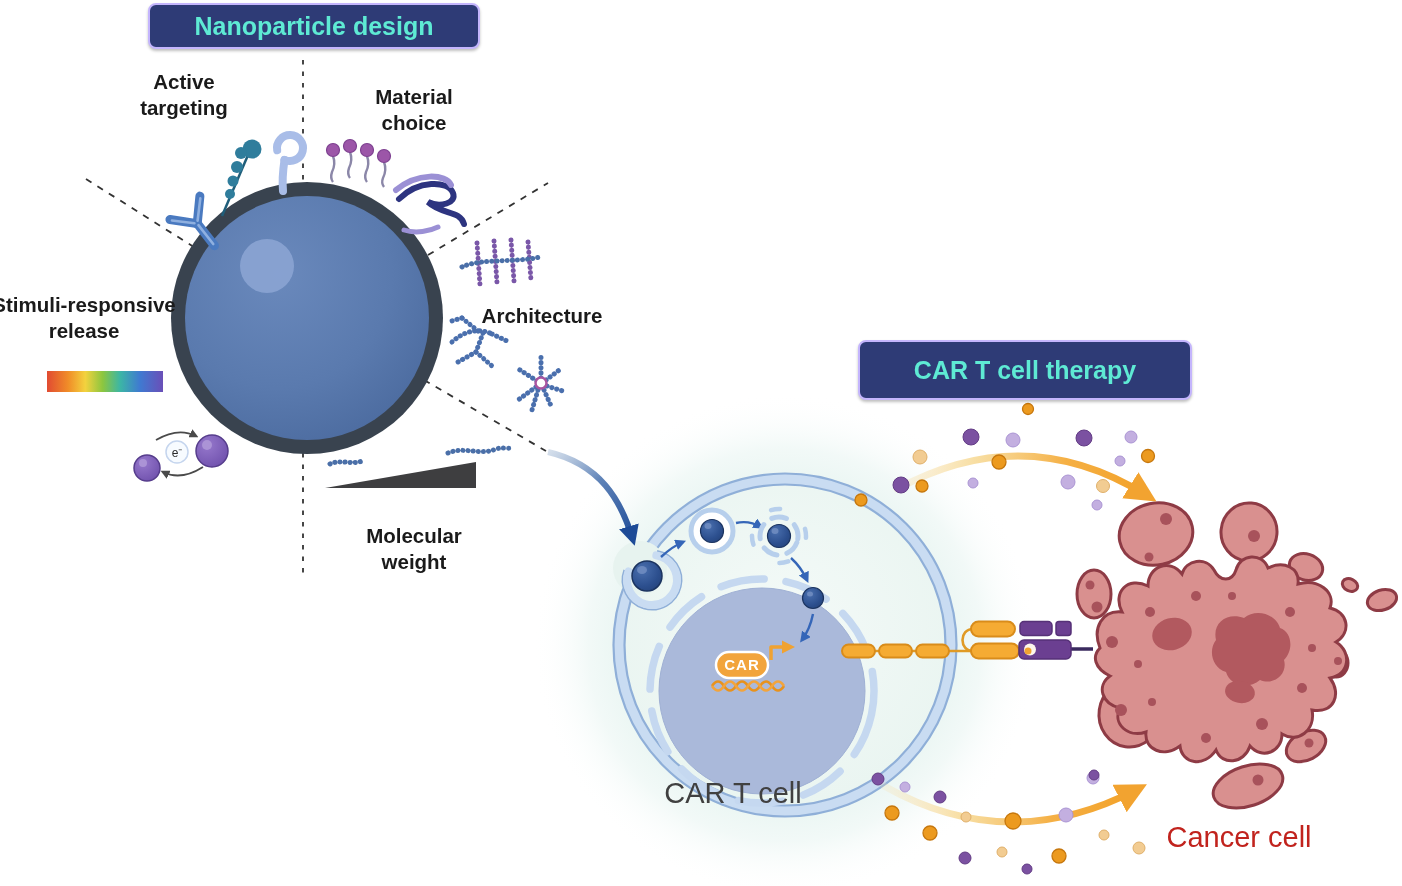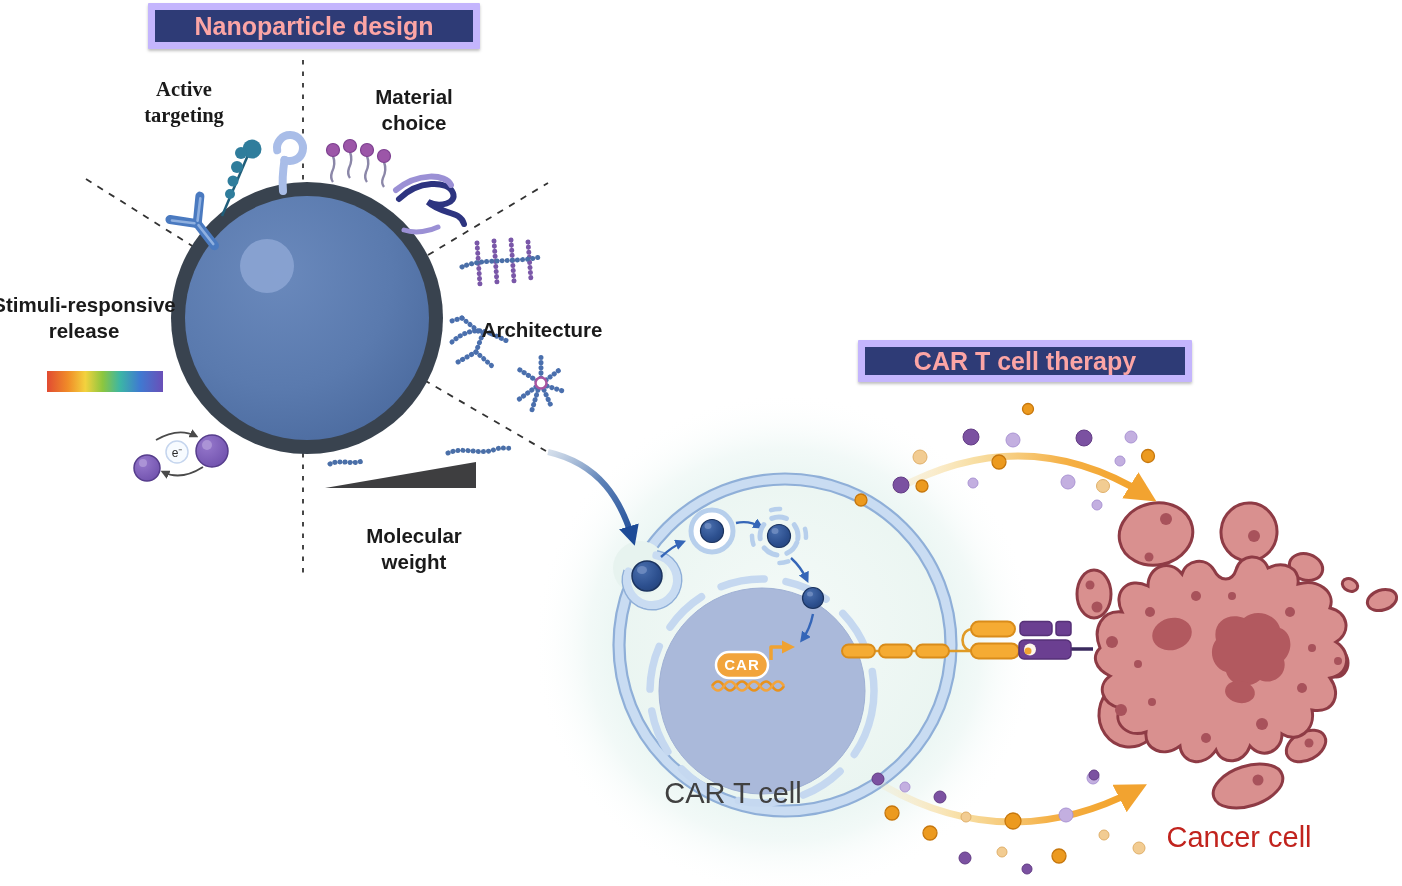--- a/index.html
+++ b/index.html
@@ -1,20 +1,20 @@
 <!DOCTYPE html>
 <html><head>
 <meta charset="utf-8">
 <style>
   html,body{margin:0;padding:0;background:#fff;}
   .canvas{position:relative;width:1402px;height:886px;background:#ffffff;overflow:hidden;
           font-family:"Liberation Sans", sans-serif;}
   .art{position:absolute;left:0;top:0;}
-  .badge{position:absolute;transform:translateX(-50%);background:#2e3b76;border:7px solid #c4b5fd;
-         border-radius:1px;color:#fca5a5;font-weight:bold;font-size:25px;display:flex;align-items:center;
+  .badge{position:absolute;transform:translateX(-50%);background:#2e3b76;border:2px solid #c4b5fd;
+         border-radius:8px;color:#5eead4;font-weight:bold;font-size:25px;display:flex;align-items:center;
          justify-content:center;box-shadow:0 2px 3px rgba(0,0,0,.25);box-sizing:border-box;}
   .lbl{position:absolute;transform:translateX(-50%);text-align:center;font-weight:bold;
        font-size:20.5px;color:#1a1a1a;line-height:1.27;}
   .cell-label{position:absolute;transform:translateX(-50%);text-align:center;font-weight:400;font-size:29px;}
   
   .dOr{fill:#ec9a1f;stroke:#c6770d;stroke-width:1.3;}
   .dDP{fill:#7b51a1;stroke:#633c85;stroke-width:1;}
   .dLP{fill:#c3afe0;stroke:#ab95d4;stroke-width:1;}
   .dLO{fill:#f2cc92;stroke:#e0b06a;stroke-width:1;}
   .bead{fill:none;stroke-linecap:round;stroke-dasharray:0.1 5;stroke-width:5;}
@@ -360,24 +360,24 @@
     <circle class="dLO" cx="1002" cy="852" r="5"></circle>
     <circle class="dOr" cx="1059" cy="856" r="7"></circle>
     <circle class="dLO" cx="1104" cy="835" r="5"></circle>
     <circle class="dLO" cx="1139" cy="848" r="6"></circle>
     <circle class="dDP" cx="1027" cy="869" r="5"></circle>
     <circle class="dDP" cx="1094" cy="775" r="5"></circle>
   </g>
 </svg>
 
 <div class="badge" style="left:314px;top:3px;width:332px;height:46px;">Nanoparticle design</div>
-<div class="badge" style="left:1025px;top:340px;width:334px;height:42px;">CAR T cell therapy</div>
-
-<div class="lbl" style="left:184px;top:76px;width:120px;font-family:Liberation Serif, serif;">Active targeting</div>
+<div class="badge" style="left:1025px;top:340px;width:334px;height:60px;">CAR T cell therapy</div>
+
+<div class="lbl" style="left:184px;top:69px;width:120px;">Active targeting</div>
 <div class="lbl" style="left:414px;top:84px;width:110px;">Material choice</div>
 <div class="lbl" style="left:84px;top:292px;width:190px;">Stimuli-responsive release</div>
-<div class="lbl" style="left:542px;top:303px;width:170px;margin-top:14px;">Architecture</div>
+<div class="lbl" style="left:542px;top:303px;width:170px;">Architecture</div>
 <div class="lbl" style="left:414px;top:515px;width:120px;margin-top:8px;">Molecular weight</div>
 
 <div class="cell-label" style="left:733px;top:777px;color:#404040;">CAR T cell</div>
 <div class="cell-label" style="left:1239px;top:821px;color:#c1231d;text-align:right;">Cancer cell</div>
 
 </div>
 
 </body></html>

